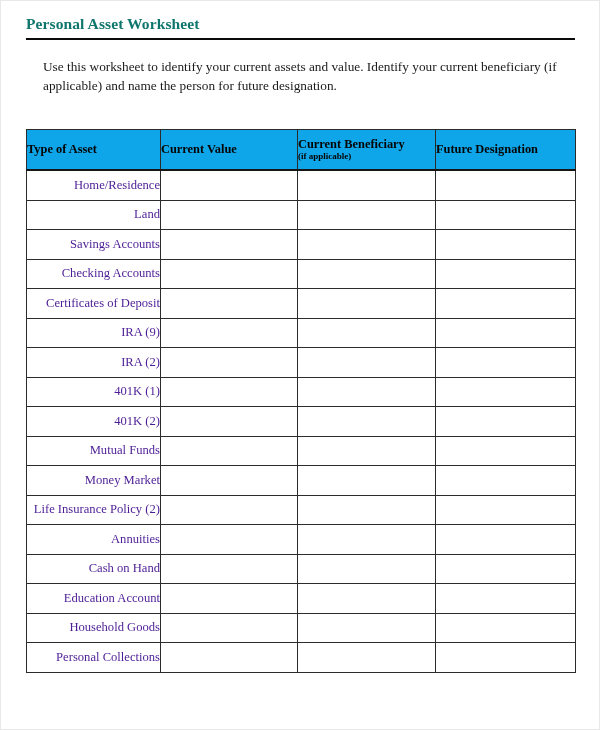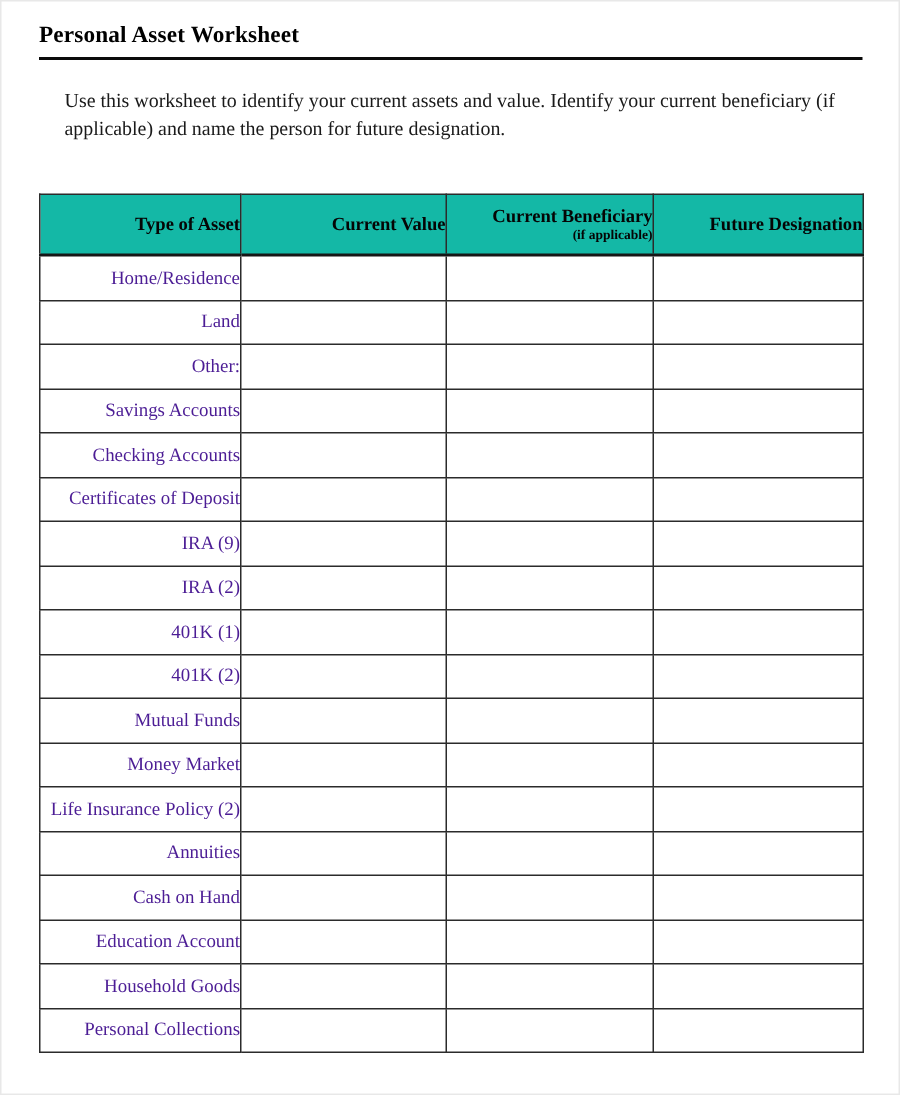--- a/index.html
+++ b/index.html
@@ -29,21 +29,21 @@
     top: 14px;
     width: 550px;
   }
   .doc-title {
     font-family: "Liberation Serif", "DejaVu Serif", serif;
     font-weight: bold;
     font-size: 15.5px;
     letter-spacing: 0.1px;
     line-height: 1.15;
     margin: 0 0 5px 0;
-    color: #000000;
+    color: #0f766e;
   }
   .title-rule {
     width: 549px;
     height: 0;
     border-top: 2.6px solid #0a0a0a;
     margin: 0 0 7px 0;
   }
   .intro {
     font-family: "Liberation Serif", "DejaVu Serif", serif;
     font-size: 13.3px;
@@ -66,24 +66,24 @@
     table-layout: fixed;
     background: #ffffff;
   }
   table.asset-table th,
   table.asset-table td {
     border: 1.1px solid #2b2b2b;
     padding: 0;
     margin: 0;
   }
   table.asset-table thead th {
-    background: #14b8a6;
+    background: #0ea5e9;
     border-bottom: 2.2px solid #161616;
     height: 39px;
-    text-align: right;
+    text-align: left;
     vertical-align: middle;
     font-weight: bold;
     font-size: 12.4px;
     line-height: 1.12;
     color: #050505;
   }
   th .hdr-main {
     display: block;
     font-size: 12.4px;
     font-weight: bold;
@@ -157,26 +157,20 @@
             <td class="blank-cell"></td>
             <td class="blank-cell"></td>
           </tr>
           <tr>
             <td class="asset-label">Land</td>
             <td class="blank-cell"></td>
             <td class="blank-cell"></td>
             <td class="blank-cell"></td>
           </tr>
           <tr>
-            <td class="asset-label">Other:</td>
-            <td class="blank-cell"></td>
-            <td class="blank-cell"></td>
-            <td class="blank-cell"></td>
-          </tr>
-          <tr>
             <td class="asset-label">Savings Accounts</td>
             <td class="blank-cell"></td>
             <td class="blank-cell"></td>
             <td class="blank-cell"></td>
           </tr>
           <tr>
             <td class="asset-label">Checking Accounts</td>
             <td class="blank-cell"></td>
             <td class="blank-cell"></td>
             <td class="blank-cell"></td>

